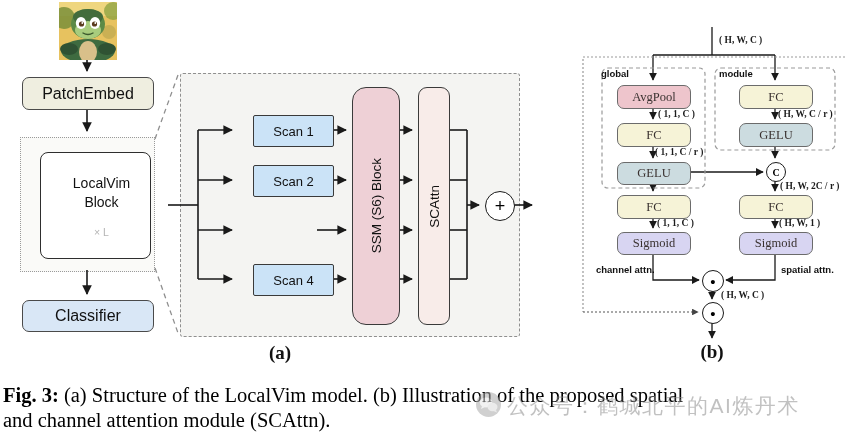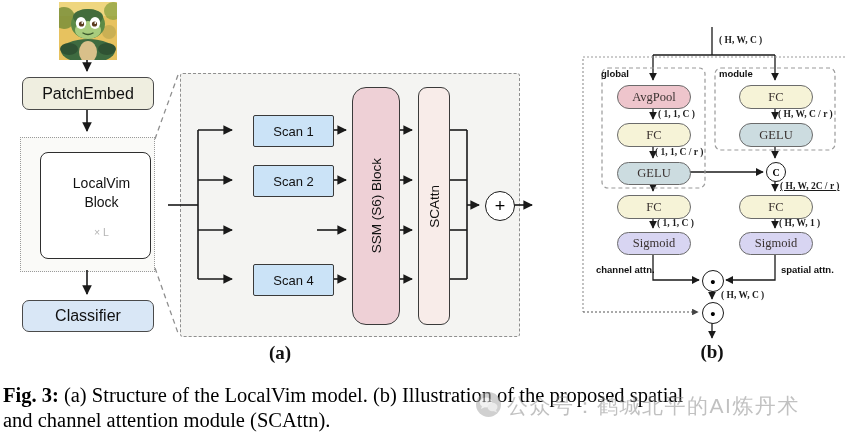--- a/index.html
+++ b/index.html
@@ -36,41 +36,41 @@
   .vtext{writing-mode:vertical-rl;transform:rotate(180deg);white-space:nowrap;}
   .circ{background:#fff;border:1.4px solid #1a1a1a;border-radius:50%;z-index:3;
         display:flex;align-items:center;justify-content:center;color:#000;}
   #plus{left:485px;top:191px;width:28px;height:28px;font-size:18px;font-weight:400;line-height:1;}
   #lab-a{left:255px;top:342px;width:50px;text-align:center;z-index:3;
          font-family:"Liberation Serif",serif;font-weight:bold;font-size:19px;color:#111;}
   #lab-b{left:687px;top:341px;width:50px;text-align:center;z-index:3;
          font-family:"Liberation Serif",serif;font-weight:bold;font-size:19px;color:#111;}
 
   
-  .bbox{width:72px;height:22px;border:1px solid #6b6b6b;border-radius:12px;z-index:3;
+  .bbox{width:72px;height:22px;border:1px solid #6b6b6b;border-radius:7px;z-index:3;
         display:flex;align-items:center;justify-content:center;
         font-family:"Liberation Serif",serif;font-size:12.5px;color:#3a3230;}
   #b-avgpool{left:617px;top:85px;background:var(--avgpool_pink);}
   #b-fc1g{left:617px;top:123px;background:var(--fc_cream);}
   #b-gelug{left:617px;top:162px;height:21px;background:var(--gelu_blue);}
   #b-fc2g{left:617px;top:195px;background:var(--fc_cream);}
   #b-sigg{left:617px;top:232px;height:21px;background:var(--sigmoid_purple);}
   #b-fc1l{left:739px;top:85px;background:var(--fc_cream);}
   #b-gelul{left:739px;top:123px;background:var(--gelu_blue);}
   #b-fc2l{left:739px;top:195px;background:var(--fc_cream);}
   #b-sigl{left:739px;top:232px;height:21px;background:var(--sigmoid_purple);}
   #b-concat{left:766px;top:162px;width:18px;height:18px;font-size:10px;font-weight:bold;
             font-family:"Liberation Serif",serif;}
   .dotc{width:20px;height:20px;font-size:15px;line-height:1;}
   #b-mult1{left:702px;top:270px;}
   #b-mult2{left:702px;top:302px;}
   .dim{font-family:"Liberation Serif",serif;font-size:9.5px;font-weight:600;color:#1c1c1c;
        z-index:3;white-space:nowrap;}
   #d-in{left:719px;top:35px;}  #d-g1{left:658px;top:109px;}  #d-g2{left:655px;top:147px;}
-  #d-l1{left:778px;top:109px;} #d-c2{left:780px;top:181px;text-decoration:underline;}  #d-g3{left:657px;top:218px;}
+  #d-l1{left:778px;top:109px;} #d-c2{left:780px;top:181px;}  #d-g3{left:657px;top:218px;}
   #d-l3{left:779px;top:218px;} #d-m{left:721px;top:290px;}
   .blab{font-size:9.5px;font-weight:bold;color:#111;z-index:3;white-space:nowrap;}
   #lab-global{left:591px;top:68px;padding-left:10px;} #lab-local{left:719px;top:68px;}
   #lab-chattn{left:596px;top:264px;} #lab-spattn{left:781px;top:264px;}
 
   
   #caption{left:3px;top:383px;width:860px;z-index:3;font-family:"Liberation Serif",serif;
            font-size:20.5px;color:#000;line-height:25px;}
   #caption b{font-weight:bold;}
   #watermark{left:476px;top:392px;z-index:4;display:flex;align-items:flex-start;gap:6px;

